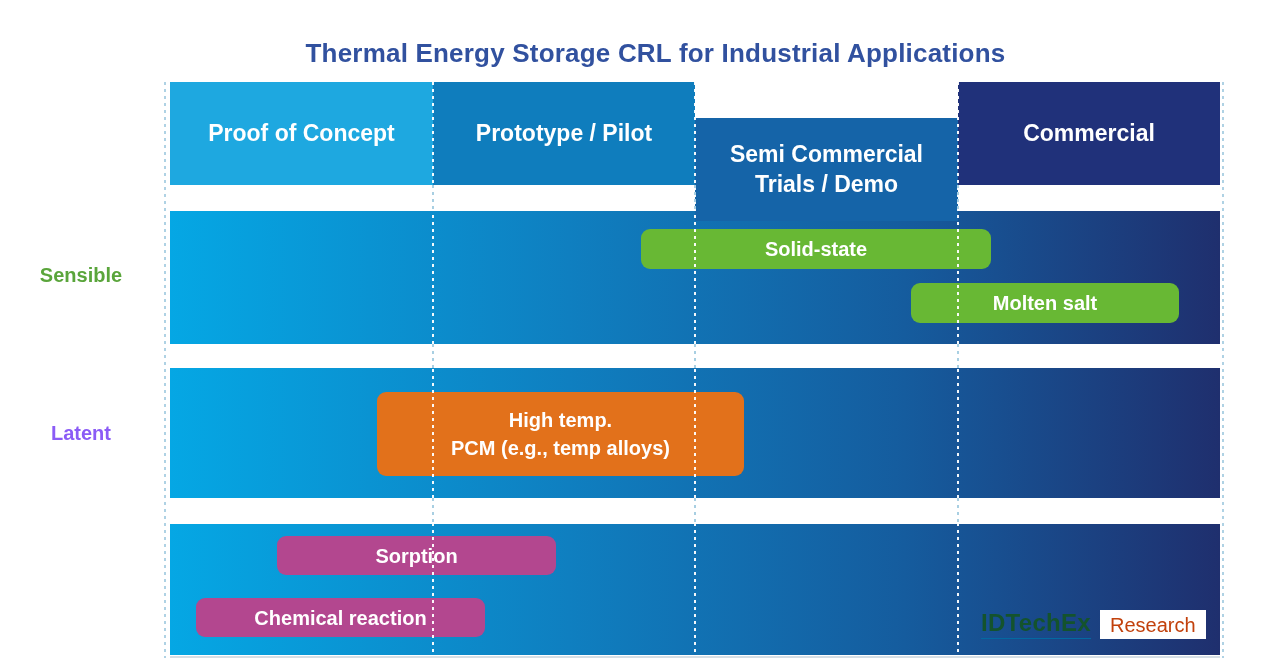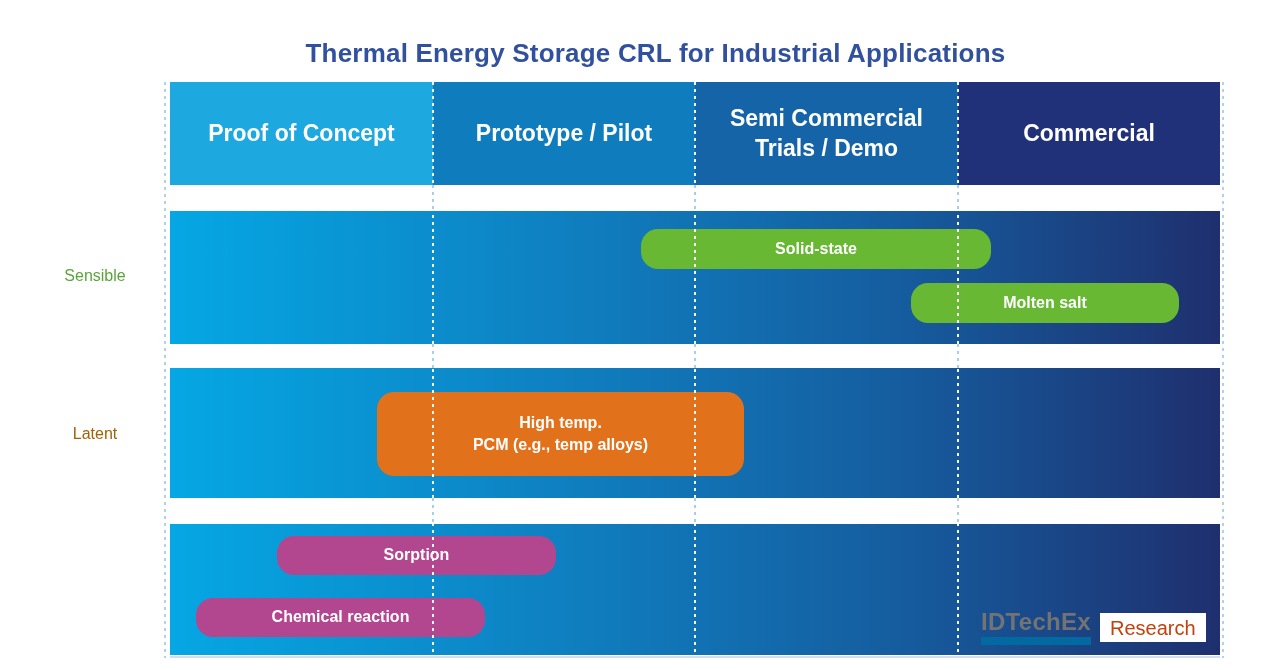--- a/index.html
+++ b/index.html
@@ -13,36 +13,36 @@
   }
   .chart{position:absolute;left:170px;top:82px;width:1050px;height:573px;}
   
   .hdr{
     position:absolute;top:0;height:103px;z-index:2;
     display:flex;flex-direction:column;align-items:center;justify-content:center;
     color:#fff;font-weight:bold;font-size:23px;text-align:center;line-height:1.3;
   }
   .hdr.c1{left:0;width:263px;background:#1EA8E0;}
   .hdr.c2{left:263px;width:262px;background:#0F7DBD;}
-  .hdr.c3{left:525px;width:263px;background:#1564A8;}
+  .hdr.c3{left:525px;width:263px;background:#1564A8;margin-top:36px;}
   .hdr.c4{left:788px;width:262px;background:#20317A;}
   .hdr span{display:block;}
   
   .band{
     position:absolute;left:0;width:1050px;z-index:1;
     background:linear-gradient(90deg,#05A7E4 0%,#0F7FC0 38%,#155C9E 70%,#1F2F6E 100%);
   }
   .band.sensible{top:129px;height:133px;}
   .band.latent{top:286px;height:130px;}
   .band.thermo{top:442px;height:131px;}
   
   .bar{
-    position:absolute;border-radius:17px;z-index:3;
+    position:absolute;border-radius:9px;z-index:3;
     display:flex;flex-direction:column;align-items:center;justify-content:center;
-    color:#fff;font-weight:bold;font-size:16px;text-align:center;line-height:1.4;
+    color:#fff;font-weight:bold;font-size:20px;text-align:center;line-height:1.4;
   }
   #bar-solid-state{left:471px;top:147px;width:350px;height:40px;background:#68B834;}
   #bar-molten-salt{left:741px;top:201px;width:268px;height:40px;background:#68B834;}
   #bar-high-temp-pcm{left:207px;top:310px;width:367px;height:84px;background:#E2711B;}
   #bar-sorption{left:107px;top:454px;width:279px;height:39px;background:#B3478F;}
   #bar-chemical-reaction{left:26px;top:516px;width:289px;height:39px;background:#B3478F;}
   .bar span{display:block;}
   
   .gridline{
     position:absolute;top:0;height:573px;width:2px;z-index:4;
@@ -57,32 +57,32 @@
   
   .gapdots{
     position:absolute;width:2px;z-index:4;
     background-image:repeating-linear-gradient(to bottom,#A8CFE2 0 3px,transparent 3px 7px);
   }
   .gapA{top:103px;height:26px;} .gapB{top:262px;height:24px;} .gapC{top:416px;height:26px;}
   .gx1{left:262px;} .gx2{left:524px;} .gx3{left:787px;}
   
   .rowlabel{
     position:absolute;left:0;width:162px;text-align:center;
-    font-weight:normal;font-size:16px;line-height:27px;margin-left:14px;
+    font-weight:bold;font-size:20px;line-height:27px;
   }
   .rowlabel.sensible{top:262px;color:#5AA53B;}
-  .rowlabel.latent{top:420px;color:#a16207;}
+  .rowlabel.latent{top:420px;color:#8b5cf6;}
   .rowlabel.thermo{top:563px;color:#B44793;}
   .rowlabel span{display:block;}
   .bottom-line{position:absolute;left:170px;top:656px;width:1050px;height:2px;background:#D5DEE5;z-index:1;}
   
   .logo{position:absolute;left:981px;top:610px;display:flex;align-items:center;gap:9px;z-index:6;}
   .logo-brand{
-    color:#737373;font-weight:bold;font-size:24px;line-height:1;letter-spacing:.3px;
-    border-bottom:8px solid #0369a1;padding-bottom:3px;
+    color:#14532d;font-weight:bold;font-size:24px;line-height:1;letter-spacing:.3px;
+    border-bottom:1px solid #0369a1;padding-bottom:3px;
   }
   .logo-research{
     background:#fff;color:#c2410c;font-size:20px;line-height:1;padding:5px 10px 4px;
   }
 </style>
 </head>
 <body>
 
 <div class="canvas">
 

